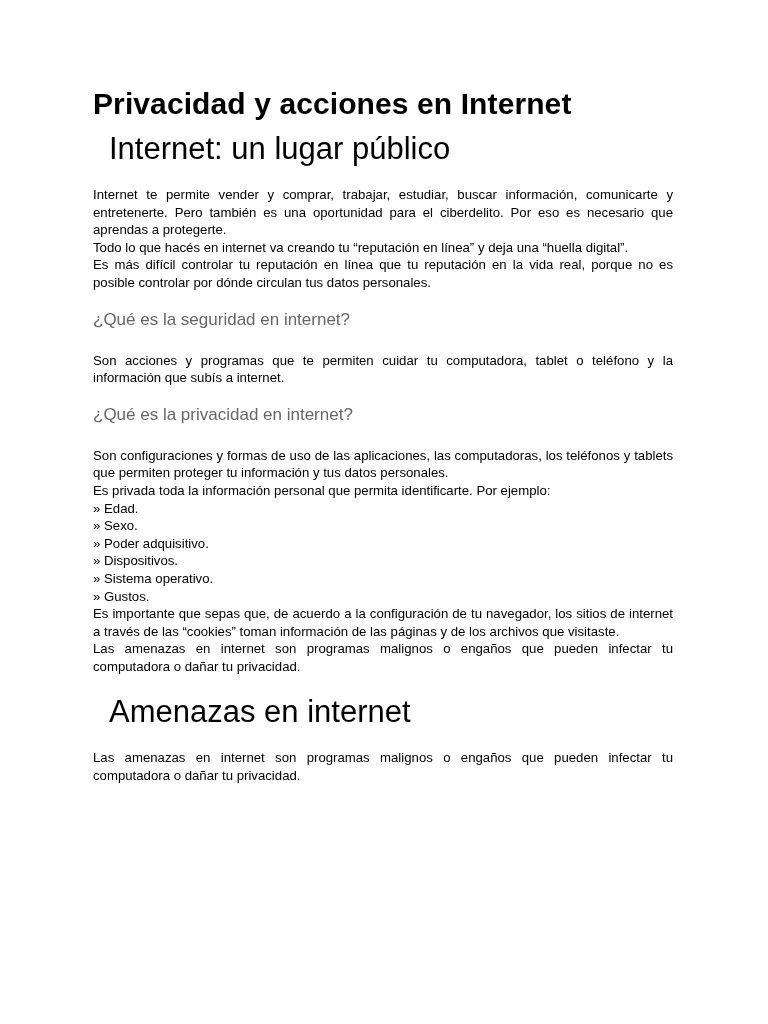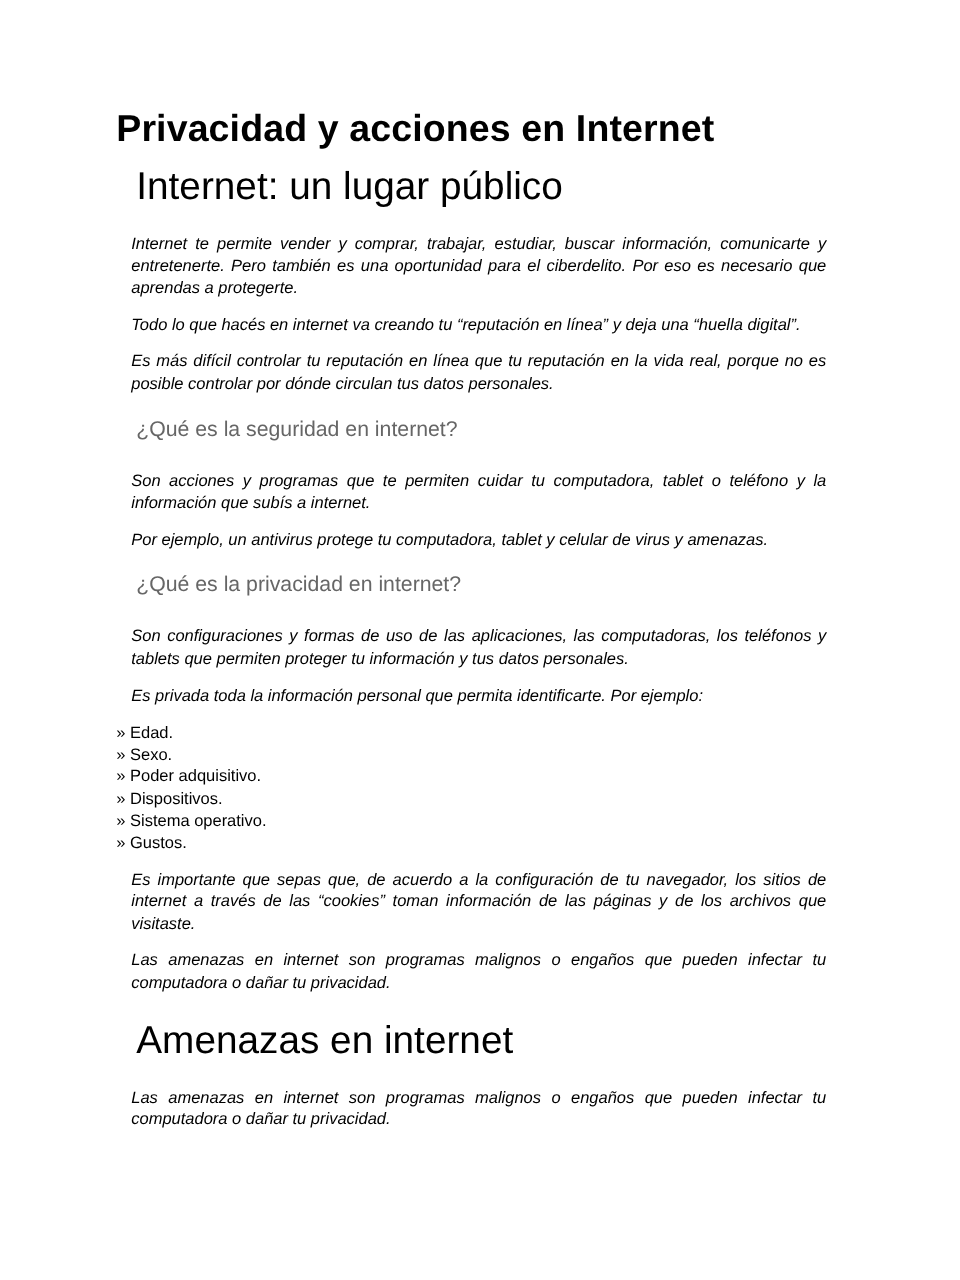--- a/index.html
+++ b/index.html
@@ -31,30 +31,29 @@
     .h1 {
       font-size: 31px;
       font-weight: normal;
       margin: 16px;
       line-height: 42px;
     }
     .h2 {
       font-size: 17px;
       font-weight: normal;
       color: #666666;
-      margin: 16px;
+      margin: 0;
       line-height: 24px;
     }
     .p {
       font-size: 13.2px;
       line-height: 17.6px;
-      margin: 12px;
+      margin: 0;
       text-align: justify;
       text-align-last: left;
-      font-style: italic;
     }
     .list {
       list-style: none;
       margin: 0;
       padding: 0;
       font-size: 13.2px;
       line-height: 17.6px;
     }
     .list li::before {
       content: "\00BB\00A0";
@@ -80,21 +79,20 @@
       <p class="p">Internet te permite vender y comprar, trabajar, estudiar, buscar  información, comunicarte y entretenerte. Pero también es una  oportunidad para el ciberdelito. Por eso es necesario que aprendas  a protegerte.</p>
       <p class="p">Todo lo que hacés en internet va creando tu “reputación en línea” y  deja una “huella digital”.</p>
       <p class="p">Es más difícil controlar tu reputación en línea que tu reputación en la vida real, porque no es posible controlar por dónde circulan tus  datos personales.</p>
     </div>
   </section>
 
   <section>
     <h3 class="h2" id="sec-seg-h">¿Qué es la seguridad en internet?</h3>
     <div id="sec-seg-p">
       <p class="p">Son acciones y programas que te permiten cuidar tu computadora,  tablet o teléfono y la información que subís a internet.</p>
-      <p class="p">Por ejemplo, un antivirus protege tu computadora, tablet y celular de  virus y amenazas.</p>
     </div>
   </section>
 
   <section>
     <h3 class="h2" id="sec-priv-h">¿Qué es la privacidad en internet?</h3>
     <div id="sec-priv-p">
       <p class="p">Son configuraciones y formas de uso de las aplicaciones, las  computadoras, los teléfonos y tablets que permiten proteger tu  información y tus datos personales.</p>
       <p class="p">Es privada toda la información personal que permita identificarte.  Por ejemplo:</p>
       <ul class="list">
         <li>Edad.</li>

